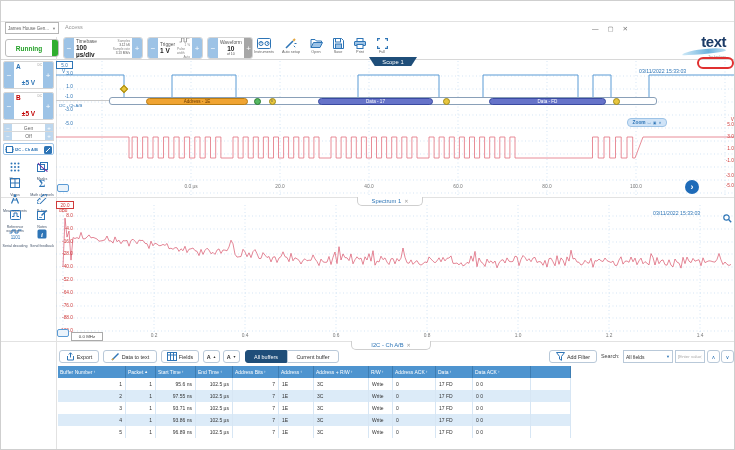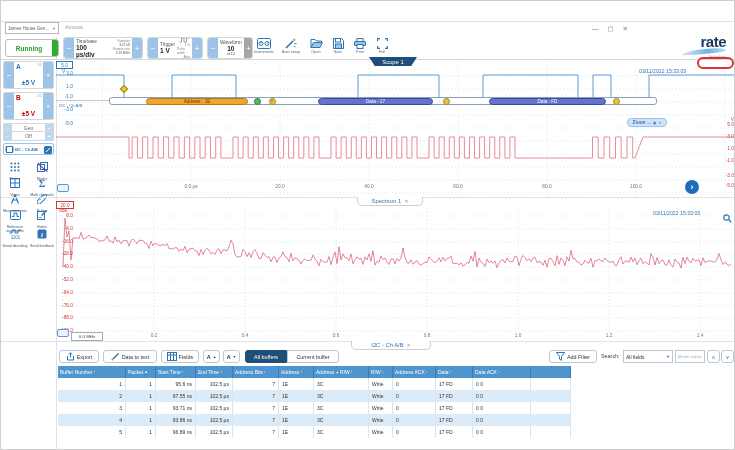--- a/index.html
+++ b/index.html
@@ -110,21 +110,21 @@
     <span>James House Gen...</span>
     <span class="caret">▼</span>
   </div>
   <span class="access">Access</span>
   <div class="winctl">
     <span>—</span>
     <span>▢</span>
     <span>✕</span>
   </div>
   <div class="logo">
-    <div class="word">rate</div>
+    <div class="word">text</div>
     <div class="swoosh"></div>
     <div class="sub">Technology</div>
   </div>
   <div class="hline" style="top:20px;"></div>
   <div class="hline" style="top:58px;background:#d8d8d8;"></div>
   <div class="vline" style="left:55px;top:36px;height:414px;"></div>
 
   <div class="runbtn">
     <span class="txt">Running</span>
     <span class="bar"></span>

